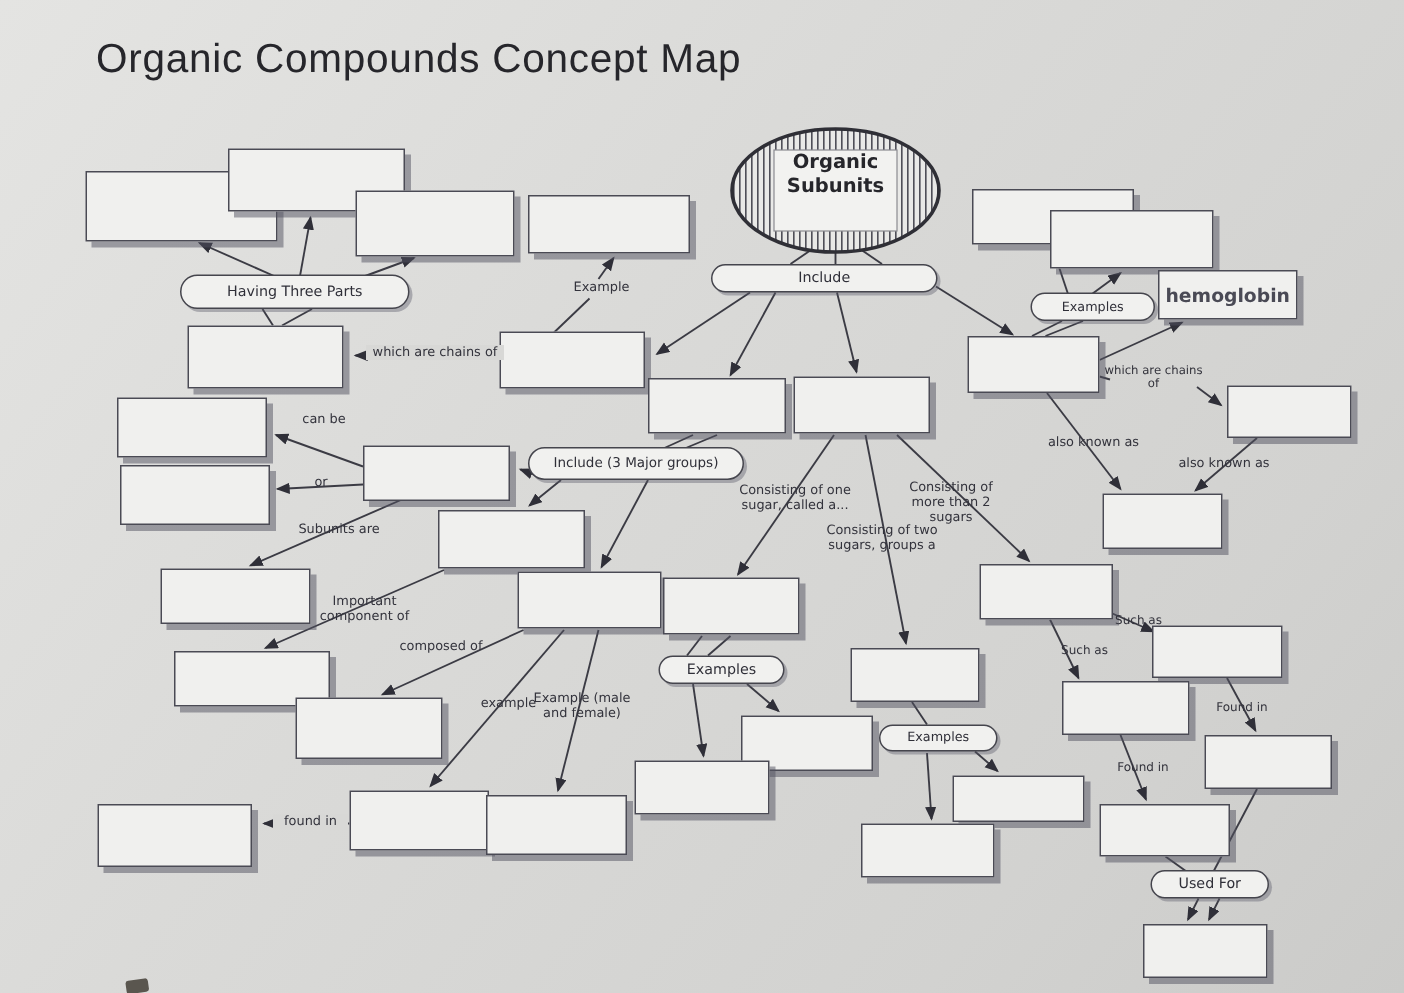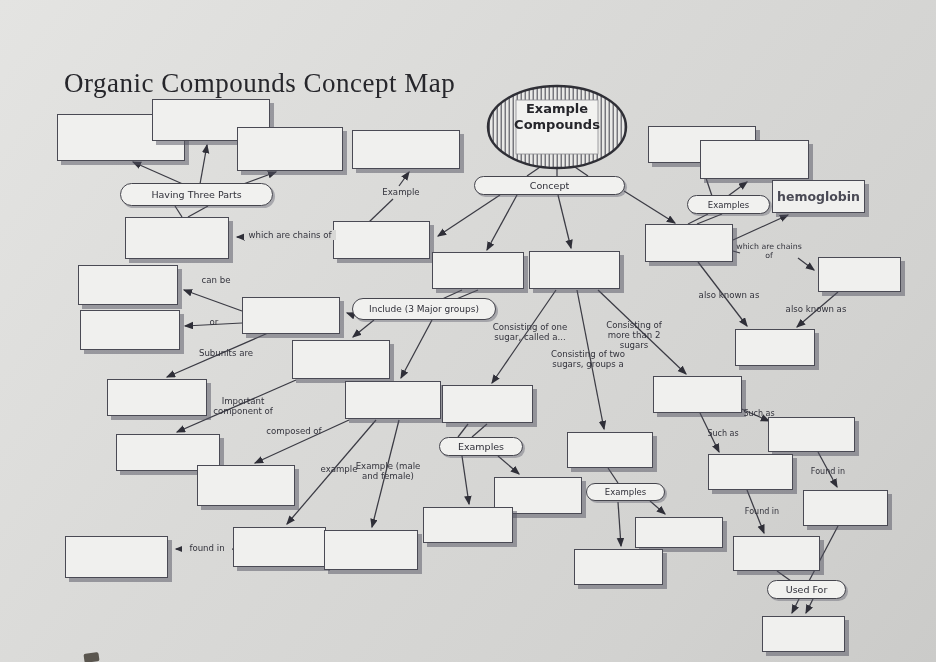--- a/index.html
+++ b/index.html
@@ -3,22 +3,22 @@
 <meta charset="utf-8">
 <style>
   html,body{margin:0;padding:0;}
   .stage{
     position:relative;width:936px;height:662px;overflow:hidden;
     background:linear-gradient(128deg,#e4e4e2 0%,#dadad8 40%,#d2d2d0 78%,#cbcbc9 100%);
     font-family:"DejaVu Sans",sans-serif;color:#2f2f38;
   }
   .title{
     position:absolute;left:64px;top:24px;
-    font-family:Liberation Serif, serif;
-    font-size:27px;color:#26262b;letter-spacing:.5px;white-space:nowrap;margin-top:44px;
+    font-family:Liberation Sans, sans-serif;
+    font-size:27px;color:#26262b;letter-spacing:.5px;white-space:nowrap;
   }
   .bx{
     position:absolute;background:#f0f0ee;border:1.6px solid #4a4a54;
     box-shadow:4px 4px 0 rgba(82,82,96,.5);z-index:2;box-sizing:border-box;
   }
   .pill{
     position:absolute;background:#f1f1ef;border:1.4px solid #45454d;
     border-radius:13px;display:flex;align-items:center;justify-content:center;
     font-size:9.5px;color:#2f2f38;box-shadow:2px 2px 0 rgba(90,90,104,.4);
     z-index:2;box-sizing:border-box;
@@ -132,21 +132,21 @@
       <line x1="799" y1="599" x2="792" y2="613" marker-end="url(#arw)"></line>
       <line x1="813" y1="599" x2="806" y2="613" marker-end="url(#arw)"></line>
 
       <line x1="233" y1="549" x2="176" y2="549" marker-end="url(#arw)"></line>
     </g>
 
     <ellipse cx="557" cy="127" rx="69" ry="41" fill="url(#hatch)" stroke="#2f2f36" stroke-width="2.4"></ellipse>
     <rect x="516" y="100" width="82" height="54" fill="#f2f2f0" stroke="#8a8a90" stroke-width="0.8"></rect>
   </svg>
 
-  <div class="ovaltext">Example Compounds</div>
+  <div class="ovaltext">Organic Subunits</div>
 
   <div class="bx" style="left:57px;top:114px;width:128px;height:47px"></div>
   <div class="bx" style="left:152px;top:99px;width:118px;height:42px"></div>
   <div class="bx" style="left:237px;top:127px;width:106px;height:44px"></div>
   <div class="bx" style="left:125px;top:217px;width:104px;height:42px"></div>
   <div class="bx" style="left:352px;top:130px;width:108px;height:39px"></div>
   <div class="bx" style="left:333px;top:221px;width:97px;height:38px"></div>
   <div class="bx" style="left:432px;top:252px;width:92px;height:37px"></div>
   <div class="bx" style="left:529px;top:251px;width:91px;height:38px"></div>
   <div class="bx" style="left:648px;top:126px;width:108px;height:37px"></div>
@@ -173,21 +173,21 @@
   <div class="bx" style="left:494px;top:477px;width:88px;height:37px"></div>
   <div class="bx" style="left:423px;top:507px;width:90px;height:36px"></div>
   <div class="bx" style="left:635px;top:517px;width:88px;height:31px"></div>
   <div class="bx" style="left:574px;top:549px;width:89px;height:36px"></div>
   <div class="bx" style="left:762px;top:616px;width:83px;height:36px"></div>
   <div class="bx" style="left:65px;top:536px;width:103px;height:42px"></div>
   <div class="bx" style="left:233px;top:527px;width:93px;height:40px"></div>
   <div class="bx" style="left:324px;top:530px;width:94px;height:40px"></div>
 
   <div class="pill" style="left:120px;top:183px;width:153px;height:23px">Having Three Parts</div>
-  <div class="pill" style="left:474px;top:176px;width:151px;height:19px">Concept</div>
+  <div class="pill" style="left:474px;top:176px;width:151px;height:19px">Include</div>
   <div class="pill" style="left:687px;top:195px;width:83px;height:19px;font-size:8.5px">Examples</div>
   <div class="pill" style="left:352px;top:298px;width:144px;height:22px;font-size:9px">Include (3 Major groups)</div>
   <div class="pill" style="left:439px;top:437px;width:84px;height:19px">Examples</div>
   <div class="pill" style="left:586px;top:483px;width:79px;height:18px;font-size:8.5px">Examples</div>
   <div class="pill" style="left:767px;top:580px;width:79px;height:19px">Used For</div>
 
   <div class="lbl" style="left:378px;top:187px;width:46px">Example</div>
   <div class="lbl bg" style="left:244px;top:230px;width:88px">which are chains of</div>
   <div class="lbl" style="left:735px;top:242px;width:68px;font-size:7.8px">which are chains of</div>
   <div class="lbl" style="left:697px;top:290px;width:64px">also known as</div>

